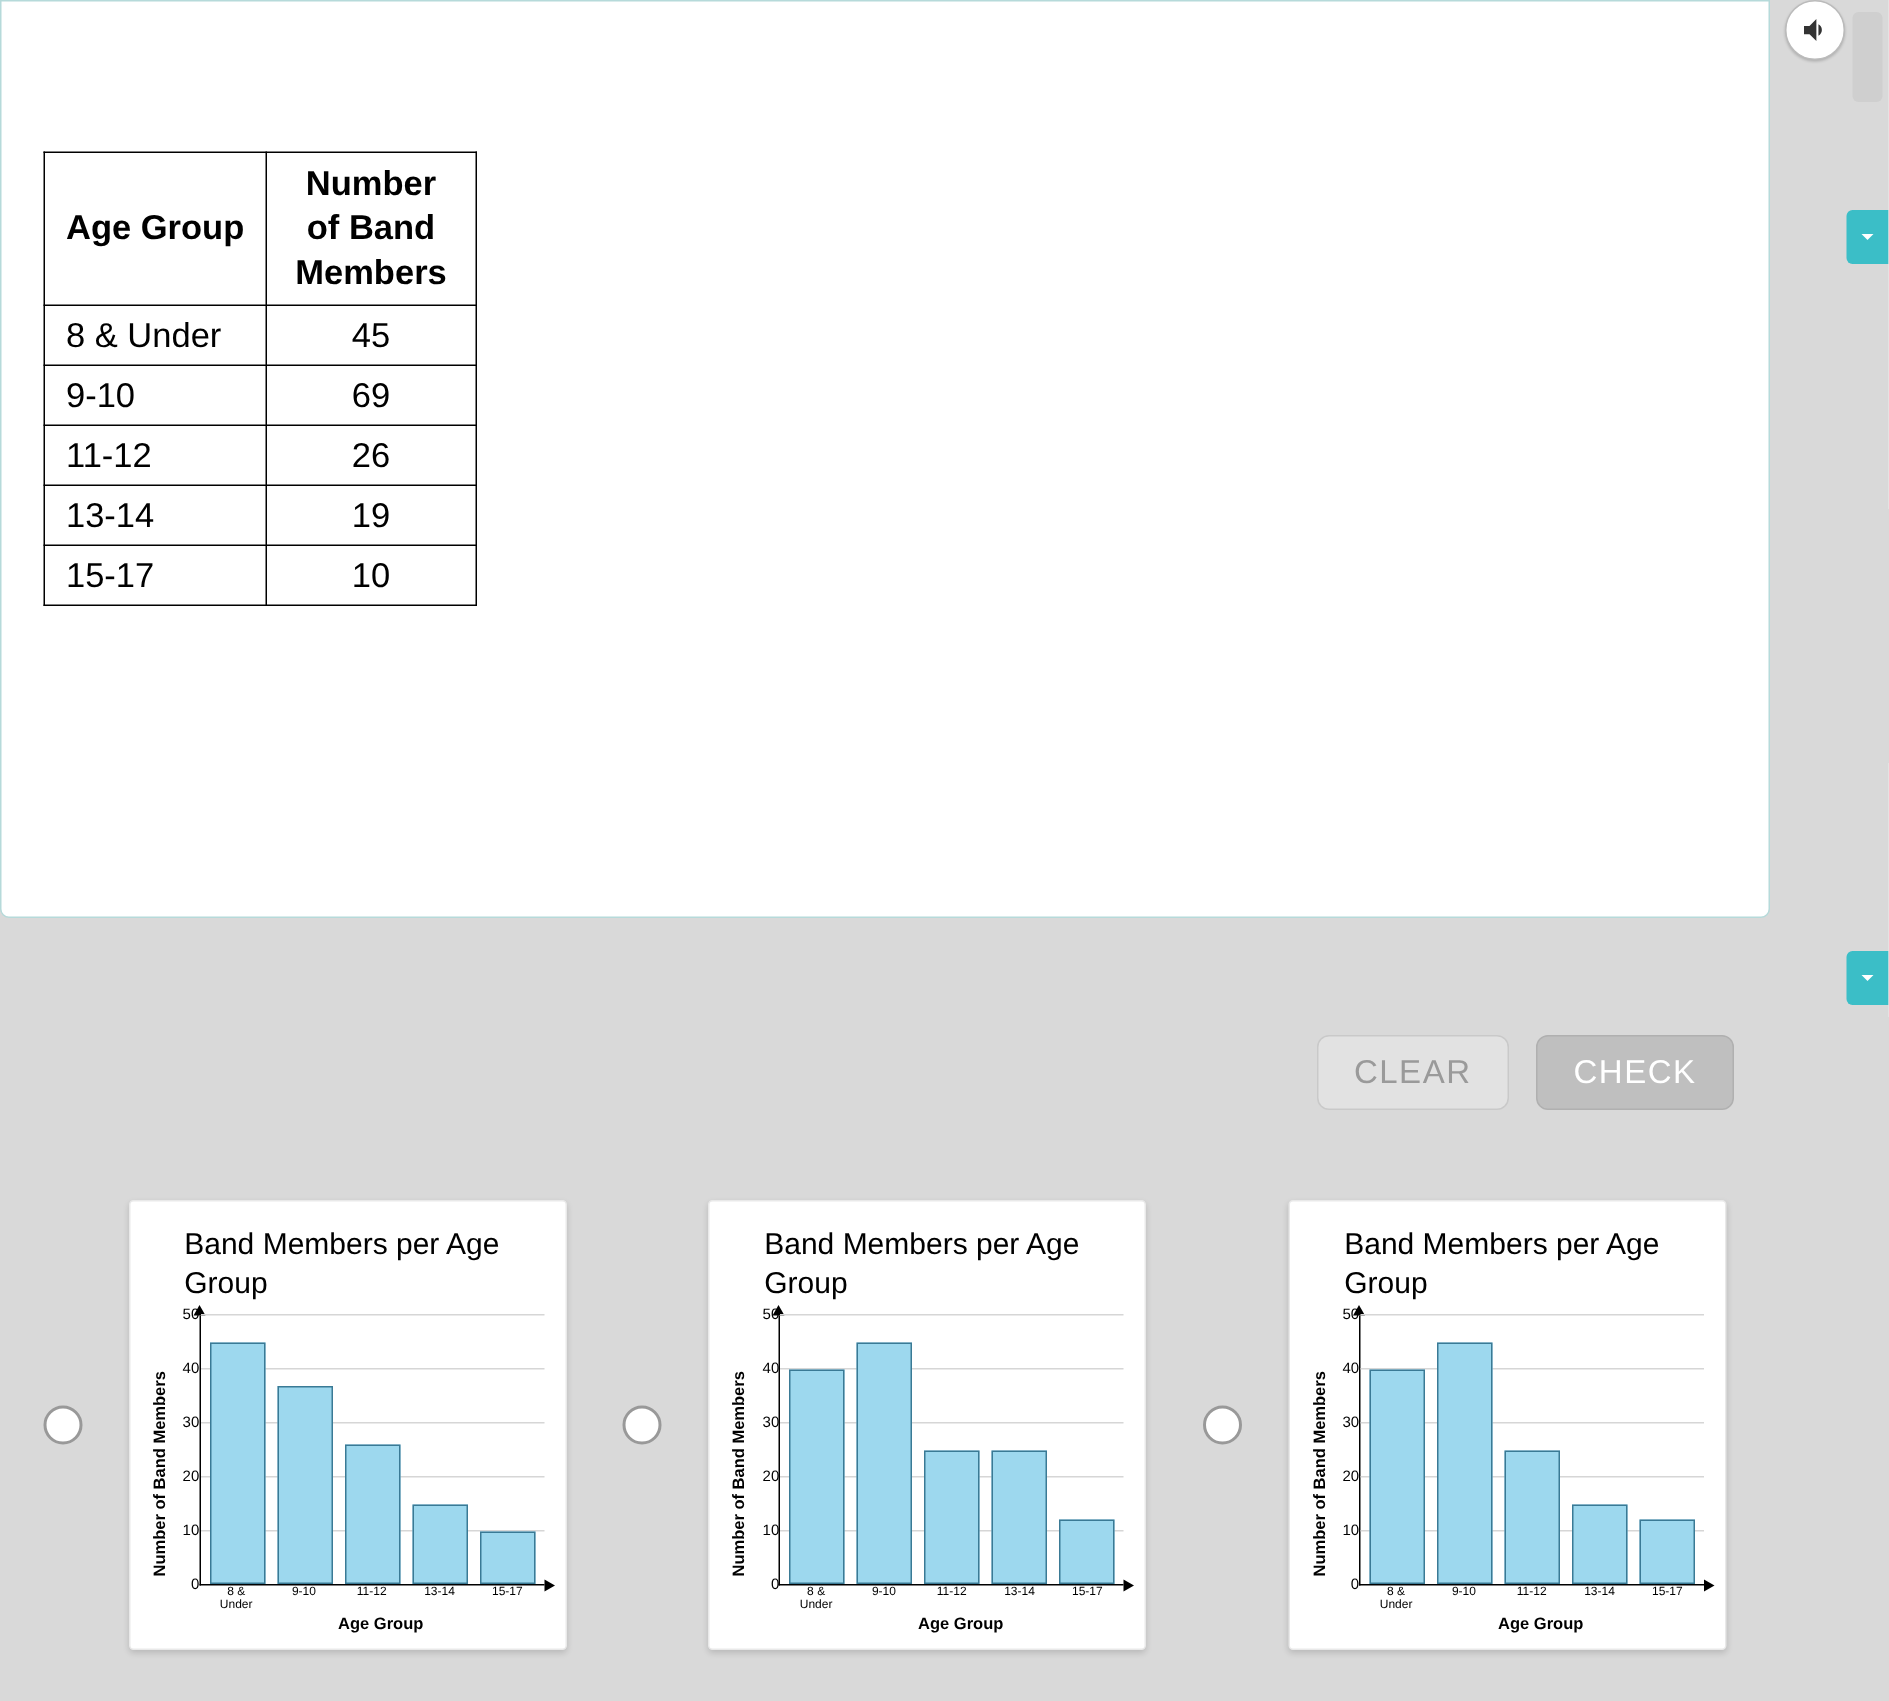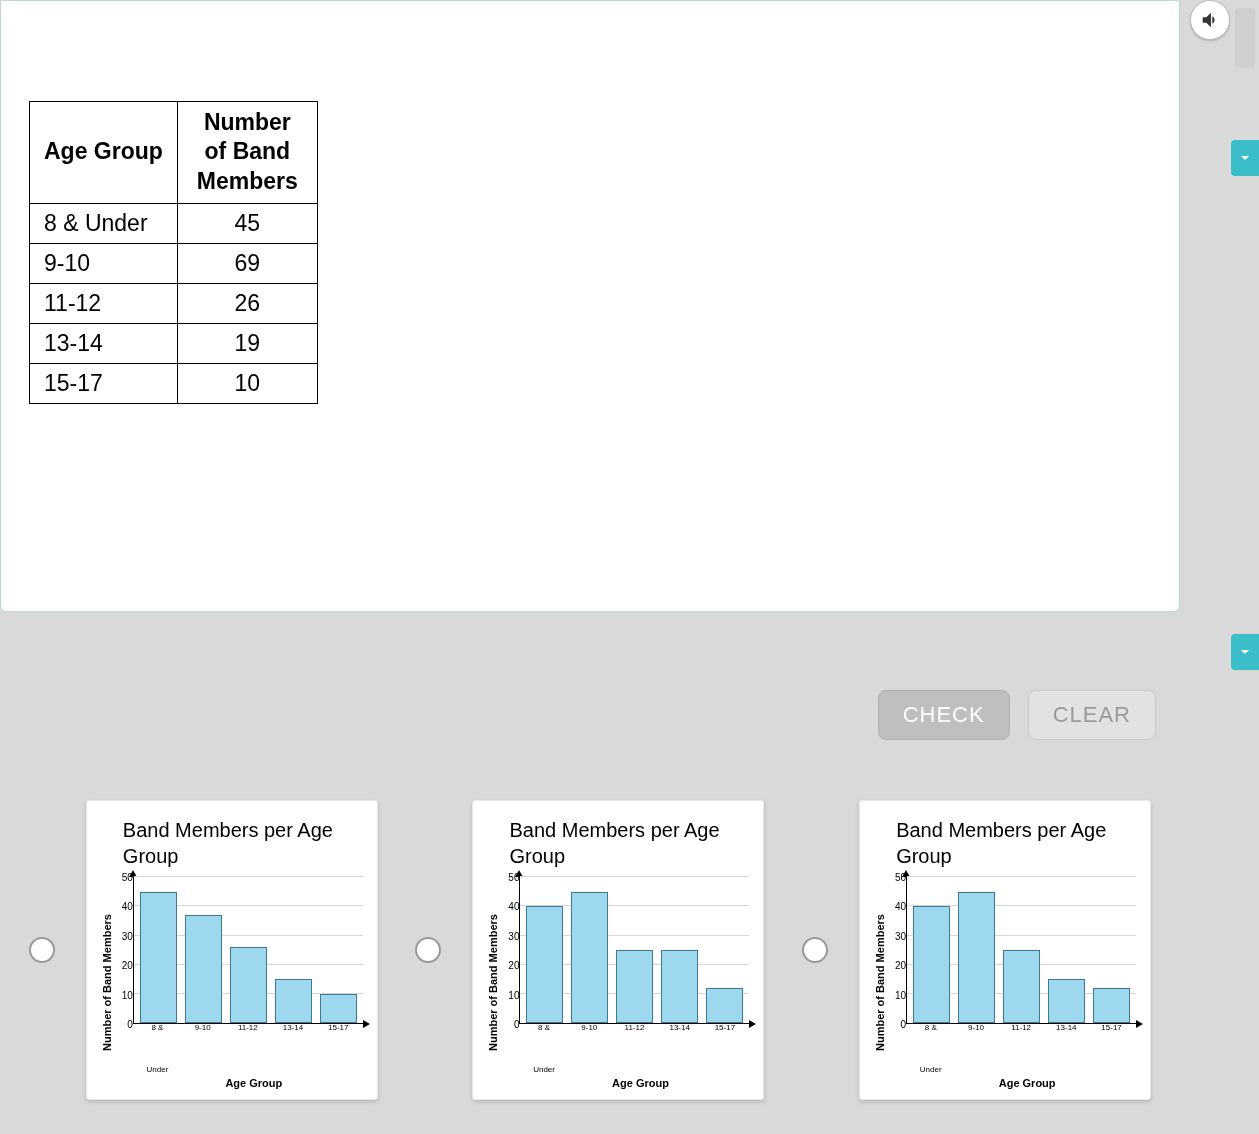--- a/index.html
+++ b/index.html
@@ -199,21 +199,21 @@
     display: flex;
     padding: 0 6px;
     gap: 8px;
   }
   .xtick {
     flex: 1;
     font-size: 8px;
     text-align: center;
     line-height: 1.1;
   }
-  .xtick .l2 { display:block;margin-top:33px; }
+  .xtick .l2 { display:block; }
   .xlabel-title {
     font-size: 11px; font-weight: bold;
     text-align: center;
     margin-left: 30px;
     margin-top: 2px;
   }
 </style>
 </head>
 <body>
 
@@ -266,22 +266,22 @@
         </tr>
     <tr>
           <td>15-17</td>
           <td class="val">10</td>
         </tr>
   </tbody>
     </table>
 </div>
 
 <div class="action-bar">
+  <div class="btn btn-clear">CLEAR</div>
   <div class="btn btn-check">CHECK</div>
-  <div class="btn btn-clear">CLEAR</div>
 </div>
 
 <div class="options-row">
 
   <div class="option">
     <div class="radio"></div>
     <div class="chart-card">
       <div class="chart-title">Band Members per Age Group</div>
       <div class="chart-area">
         <div class="ylabel">Number of Band Members</div>

